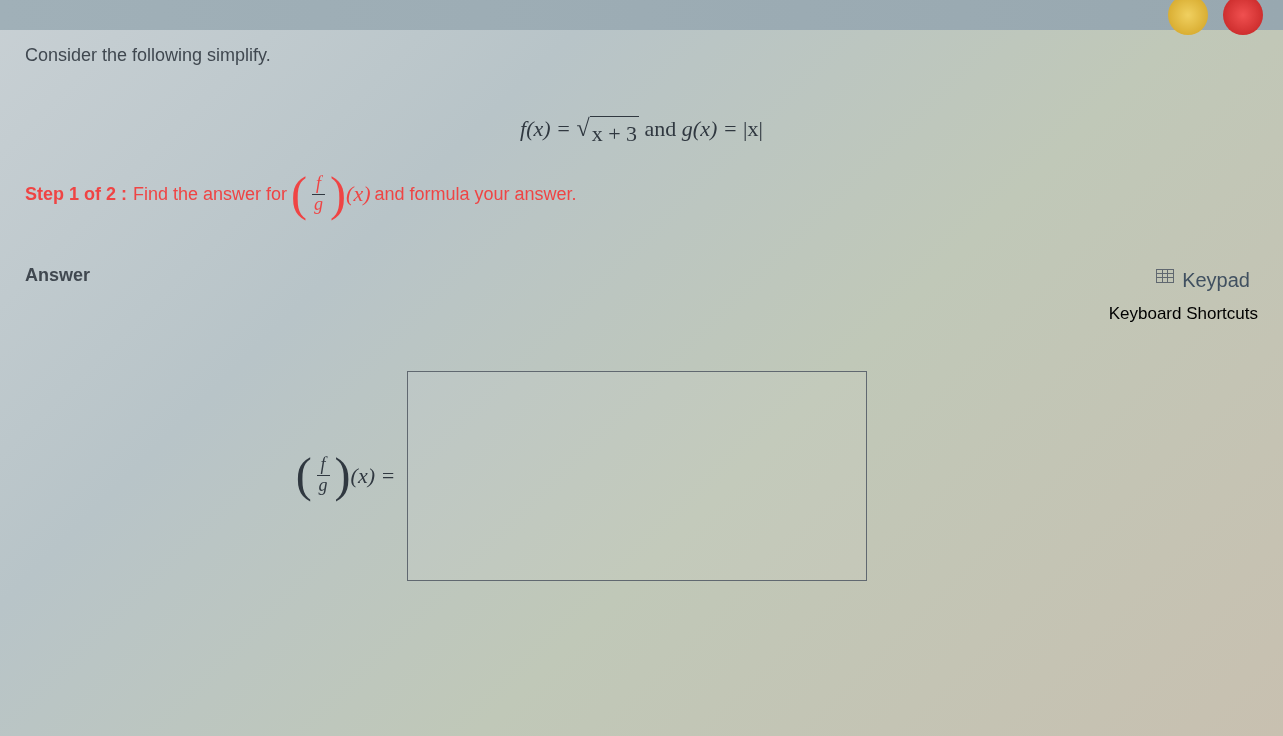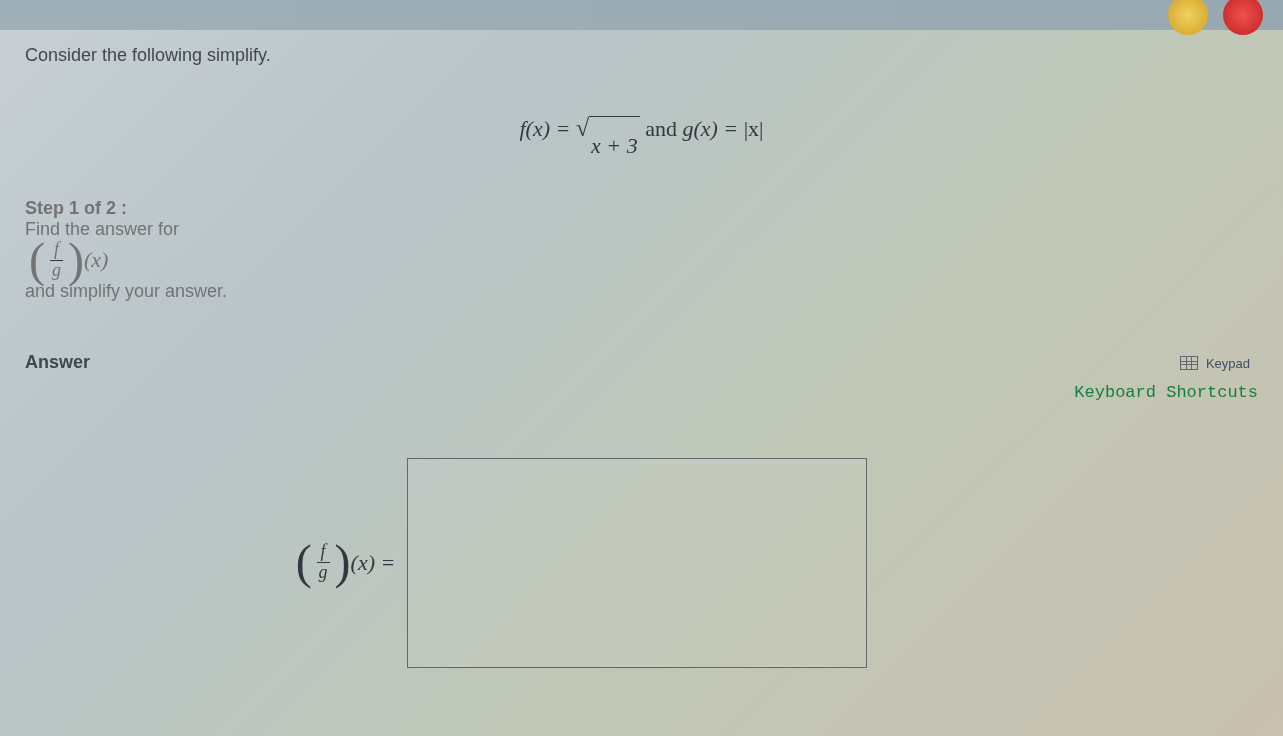--- a/index.html
+++ b/index.html
@@ -52,25 +52,25 @@
     .equation-center {
       text-align: center;
       font-family: 'Times New Roman', serif;
       font-size: 22px;
       font-style: italic;
       color: #303840;
       margin-bottom: 23px;
     }
     .step-line {
       font-size: 18px;
-      color: #737373;
-      display: flex;
+      color: #ef4444;
+      display: flex;
+      align-items: center;
       flex-wrap: wrap;
       margin-bottom: 50px;
-      flex-direction: column;
     }
     .step-label {
       font-weight: bold;
       margin-right: 6px;
     }
     .math-inline {
       font-family: 'Times New Roman', serif;
       font-style: italic;
       font-size: 22px;
       display: inline-flex;
@@ -110,44 +110,43 @@
       margin-bottom: 16px;
     }
     .keypad-area {
       position: absolute;
       right: 0;
       top: 0;
       text-align: right;
     }
     .keypad-btn {
       display: inline-flex;
-      align-items: center;
+      align-items: flex-start;
       gap: 8px;
-      font-size: 13px;
+      font-size: 20px;
       color: #405060;
       cursor: pointer;
       padding: 4px 8px;
     }
     .keypad-icon {
       display: inline-block;
       width: 18px;
       height: 14px;
       border: 1px solid #606870;
       background: 
         linear-gradient(#606870, #606870) 0 33% / 100% 1px no-repeat,
         linear-gradient(#606870, #606870) 0 66% / 100% 1px no-repeat,
         linear-gradient(#606870, #606870) 33% 0 / 1px 100% no-repeat,
         linear-gradient(#606870, #606870) 66% 0 / 1px 100% no-repeat;
     }
     .shortcuts-link {
       font-size: 17px;
-      color: #15803d;
+      color: #000000;
       cursor: pointer;
       margin-top: 8px;
-      font-family: Liberation Mono, monospace;
     }
     .answer-input-area {
       margin-top: 85px;
       display: flex;
       align-items: center;
       justify-content: center;
       padding-right: 120px;
     }
     .formula-prefix {
       font-family: 'Times New Roman', serif;
@@ -168,22 +167,21 @@
       display: inline-flex;
       align-items: flex-start;
       font-style: normal;
     }
     .sqrt-sign {
       font-size: 24px;
       line-height: 1;
     }
     .sqrt-content {
       border-top: 1.5px solid #303840;
-      padding: 16px 2px;
-      font-style: italic;
+      padding: 4px 2px;
     }
   </style>
 </head>
 <body>
 
 <div class="top-bar">
   <div class="badges">
     <div class="badge badge-gold"></div>
     <div class="badge badge-red"></div>
   </div>
@@ -212,21 +210,21 @@
     <span>  Find the answer for </span>
     <span class="math-inline">
       <span class="paren-big">(</span>
       <span class="fraction">
         <span class="num">f</span>
         <span class="den">g</span>
       </span>
       <span class="paren-big">)</span>
       <span>(x)</span>
     </span>
-    <span> and simplify your answer.</span>
+    <span> and formula your answer.</span>
   </div>
 
   <div class="answer-section">
     <div class="answer-label">Answer</div>
 
     <div class="keypad-area">
       <div class="keypad-btn">
         <span class="keypad-icon"></span>
         <span>Keypad</span>
       </div>

